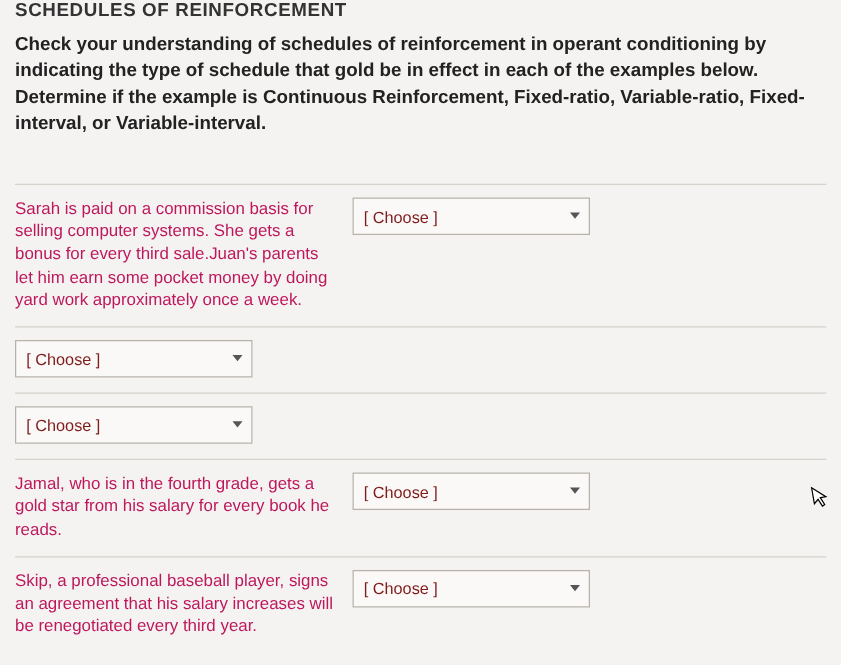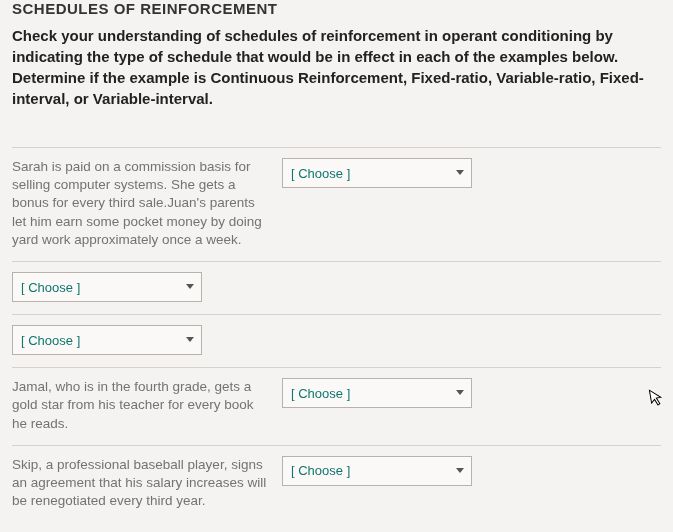--- a/index.html
+++ b/index.html
@@ -35,33 +35,33 @@
     display: flex;
     border-bottom: 1px solid #d6d1cb;
     padding: 10px 0 12px 0;
     gap: 12px;
     align-items: flex-start;
   }
   .qprompt {
     flex: 0 0 258px;
     font-size: 13.5px;
     line-height: 1.35;
-    color: #737373;
+    color: #be185d;
   }
   .qselect-wrap {
     flex: 0 0 auto;
     padding-top: 0;
   }
   .qselect {
     width: 190px;
     height: 30px;
     background: #fbf9f7;
     border: 1px solid #b8b2aa;
     font-size: 13px;
-    color: #0f766e;
+    color: #7f1d1d;
     padding: 4px 24px 4px 8px;
     appearance: none;
     -webkit-appearance: none;
     position: relative;
   }
   .select-outer {
     position: relative;
     display: inline-block;
   }
   .select-outer::after {
@@ -82,21 +82,21 @@
     font-size: 16px;
     color: #000;
     transform: rotate(-10deg);
   }
 </style>
 </head>
 <body>
 
 <div class="title">SCHEDULES OF REINFORCEMENT</div>
 
-<div class="instructions">Check your understanding of schedules of reinforcement in operant conditioning by indicating the type of schedule that would be in effect in each of the examples below. Determine if the example is Continuous Reinforcement, Fixed-ratio, Variable-ratio, Fixed-interval, or Variable-interval.</div>
+<div class="instructions">Check your understanding of schedules of reinforcement in operant conditioning by indicating the type of schedule that gold be in effect in each of the examples below. Determine if the example is Continuous Reinforcement, Fixed-ratio, Variable-ratio, Fixed-interval, or Variable-interval.</div>
 
 <div class="qlist">
 
   <div class="qrow">
     <div class="qprompt">Sarah is paid on a commission basis for selling computer systems. She gets a bonus for every third sale.Juan's parents let him earn some pocket money by doing yard work approximately once a week.</div>
     <div class="qselect-wrap">
       <span class="select-outer">
         <select class="qselect">
           <option>[ Choose ]</option>
         </select>
@@ -118,21 +118,21 @@
     <div class="qselect-wrap">
       <span class="select-outer">
         <select class="qselect">
           <option>[ Choose ]</option>
         </select>
       </span>
     </div>
   </div>
 
   <div class="qrow">
-    <div class="qprompt">Jamal, who is in the fourth grade, gets a gold star from his teacher for every book he reads.</div>
+    <div class="qprompt">Jamal, who is in the fourth grade, gets a gold star from his salary for every book he reads.</div>
     <div class="qselect-wrap">
       <span class="select-outer">
         <select class="qselect">
           <option>[ Choose ]</option>
         </select>
       </span>
     </div>
   </div>
 
   <div class="qrow" style="border-bottom:none">

